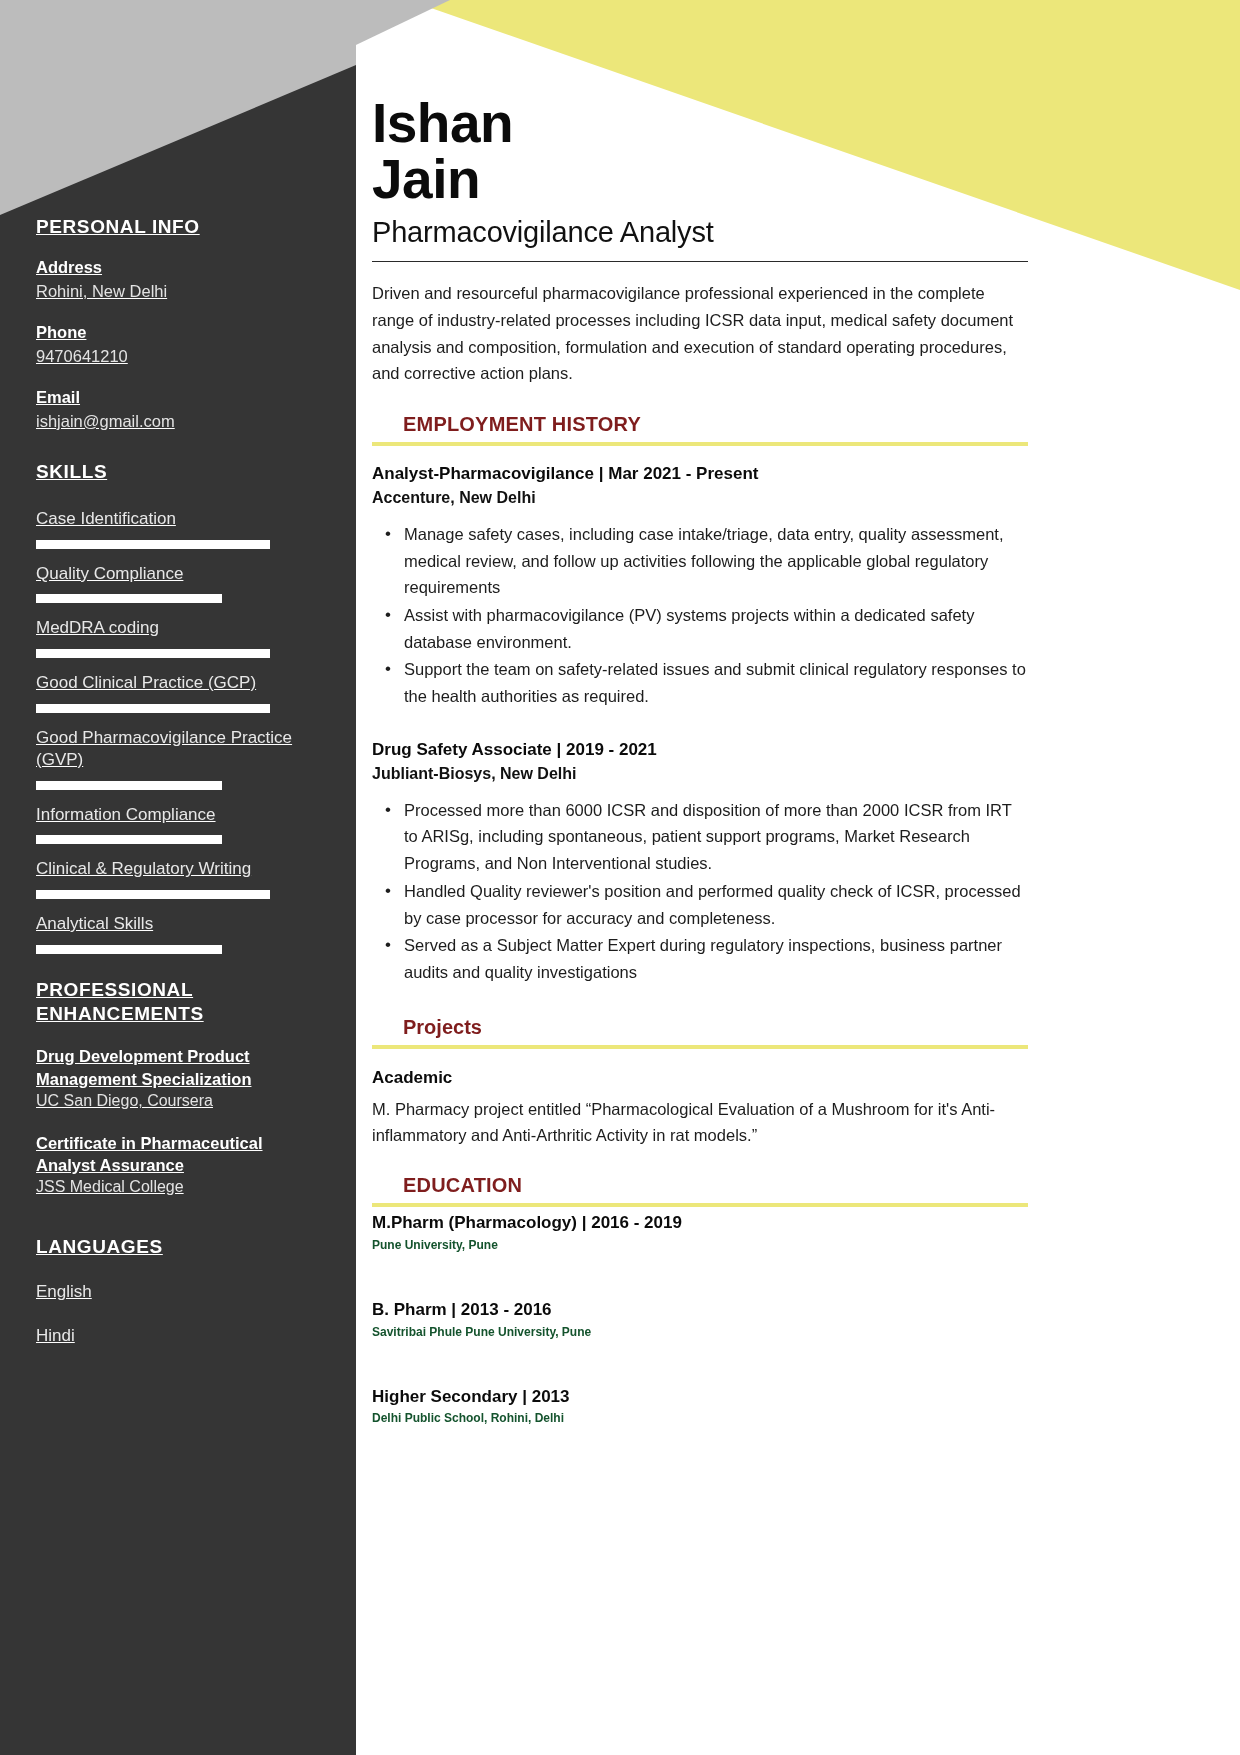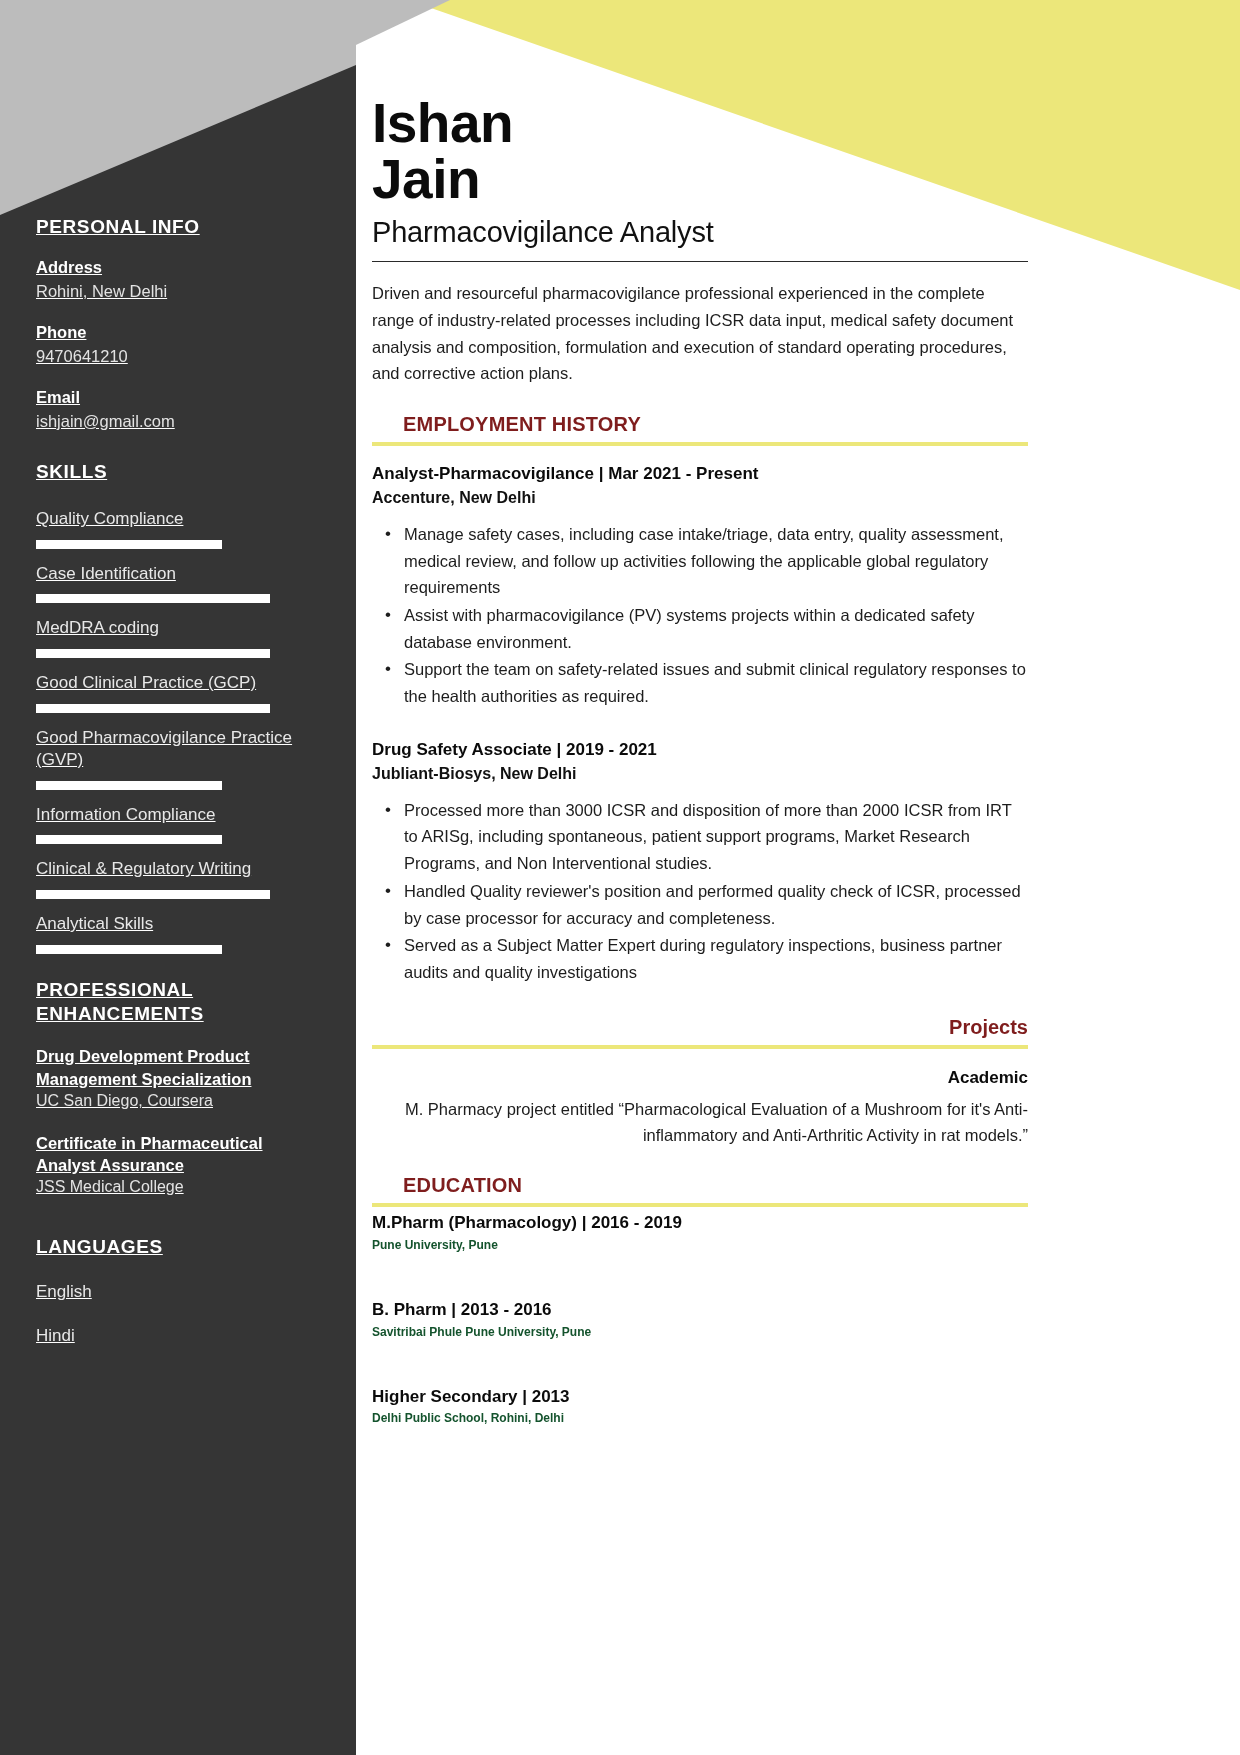--- a/index.html
+++ b/index.html
@@ -282,29 +282,29 @@
     </div>
     <div class="sb-field">
       <div class="sb-field-label">Email</div>
       <div class="sb-field-value">ishjain@gmail.com</div>
     </div>
 
     <div class="skills-block">
       <div class="sb-section-title" style="margin-bottom:24px;">SKILLS</div>
 
       <div class="skill-row">
+        <div class="skill-name">Case Identification</div>
+        <div class="skill-bar-track">
+          <div class="skill-bar-fill" style="width: 88%;"></div>
+        </div>
+      </div>
+      <div class="skill-row">
         <div class="skill-name">Quality Compliance</div>
         <div class="skill-bar-track">
           <div class="skill-bar-fill" style="width: 70%;"></div>
-        </div>
-      </div>
-      <div class="skill-row">
-        <div class="skill-name">Case Identification</div>
-        <div class="skill-bar-track">
-          <div class="skill-bar-fill" style="width: 88%;"></div>
         </div>
       </div>
       <div class="skill-row">
         <div class="skill-name">MedDRA coding</div>
         <div class="skill-bar-track">
           <div class="skill-bar-fill" style="width: 88%;"></div>
         </div>
       </div>
       <div class="skill-row">
         <div class="skill-name">Good Clinical Practice (GCP)</div>
@@ -378,28 +378,28 @@
           <li>Manage safety cases, including case intake/triage, data entry, quality assessment, medical review, and follow up activities following the applicable global regulatory requirements</li>
           <li>Assist with pharmacovigilance (PV) systems projects within a dedicated safety database environment.</li>
           <li>Support the team on safety-related issues and submit clinical regulatory responses to the health authorities as required.</li>
         </ul>
       </div>
 
       <div class="entry" style="margin-top:28px;">
         <div class="entry-title">Drug Safety Associate | 2019 - 2021</div>
         <div class="entry-org">Jubliant-Biosys, New Delhi</div>
         <ul class="bullets">
-          <li>Processed more than 3000 ICSR and disposition of more than 2000 ICSR from IRT to ARISg, including spontaneous, patient support programs, Market Research Programs, and Non Interventional studies.</li>
+          <li>Processed more than 6000 ICSR and disposition of more than 2000 ICSR from IRT to ARISg, including spontaneous, patient support programs, Market Research Programs, and Non Interventional studies.</li>
           <li>Handled Quality reviewer's position and performed quality check of ICSR, processed by case processor for accuracy and completeness.</li>
           <li>Served as a Subject Matter Expert during regulatory inspections, business partner audits and quality investigations</li>
         </ul>
       </div>
     </div>
 
-    <div class="section" style="margin-top:30px;text-align:right;">
+    <div class="section" style="margin-top:30px;">
       <div class="section-head mixed">Projects</div>
       <div class="section-rule"></div>
       <div class="sub-head">Academic</div>
       <div class="proj-body">M. Pharmacy project entitled “Pharmacological Evaluation of a Mushroom for it's Anti-inflammatory and Anti-Arthritic Activity in rat models.”</div>
     </div>
 
     <div class="section" style="margin-top:26px;">
       <div class="section-head">EDUCATION</div>
       <div class="section-rule"></div>
 

